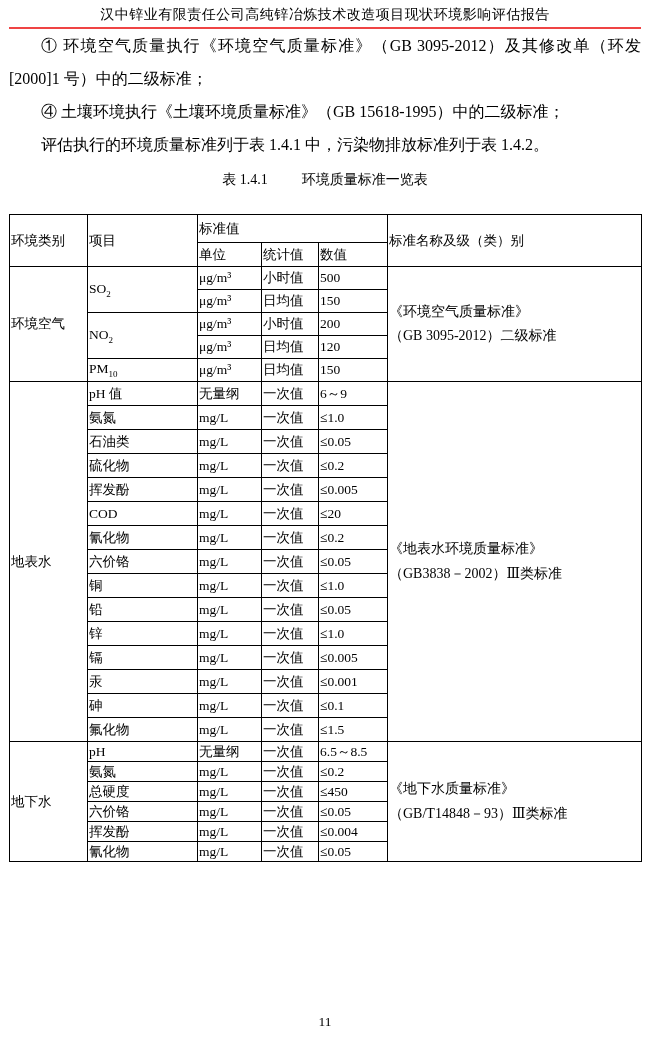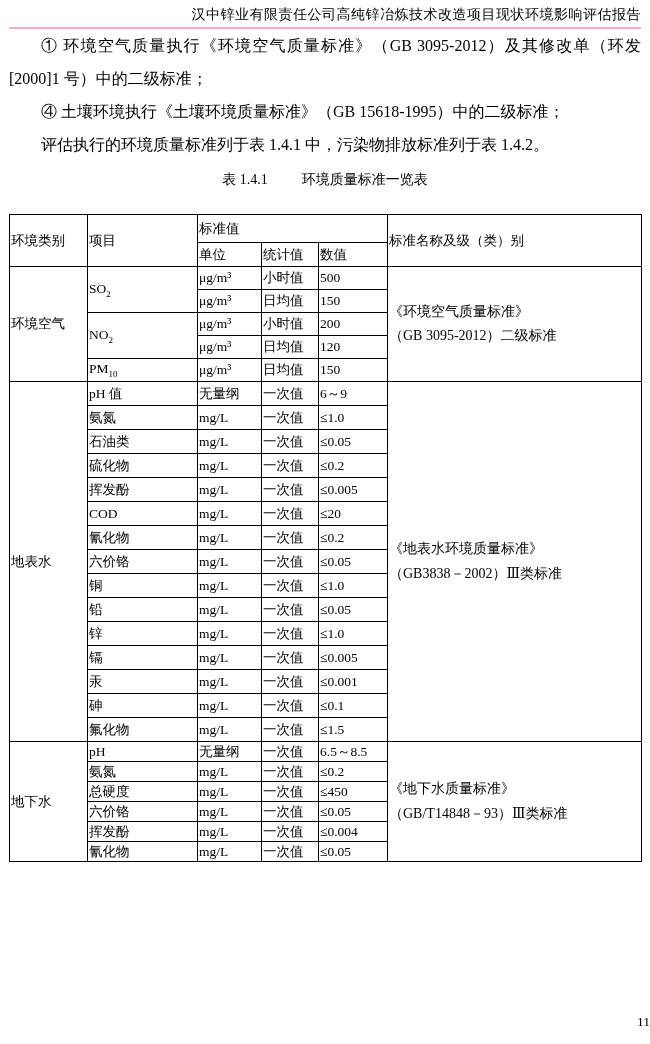--- a/index.html
+++ b/index.html
@@ -5,22 +5,22 @@
   * { margin:0; padding:0; box-sizing:border-box; }
   body {
     width:650px; height:1044px; position:relative;
     background:#ffffff; color:#000000;
     font-family:"Liberation Serif","DejaVu Serif",serif;
     overflow:hidden;
   }
   .page { padding:6px 9px 0 9px; }
 
   .doc-header {
-    text-align:right; font-size:14px; letter-spacing:0.5px;
-    padding-bottom:3px; border-bottom:2px solid #f9a8d4;
+    text-align:center; font-size:14px; letter-spacing:0.5px;
+    padding-bottom:3px; border-bottom:2px solid #ef4444;
   }
 
   .section-heading {
     margin-top:15px; font-size:16.5px; font-weight:bold;
   }
   .section-heading .sec-no { margin-right:14px; }
 
   .body-text { }
   .body-text p {
     font-size:16px; line-height:33px; text-align:justify;
@@ -43,21 +43,21 @@
   tr.hdr1 { height:28px; }
   tr.hdr2 { height:24px; }
   tr.sec0 { height:23px; }
   tr.sec1 { height:24px; }
   tr.sec2 { height:20px; }
   td.std-name { font-size:14px; line-height:1.75; }
   sub { font-size:9px; }
 
   .page-number {
     position:absolute; bottom:14px; left:0; right:0;
-    text-align:right; font-size:13.5px;
+    text-align:center; font-size:13.5px;
   }
 </style>
 </head>
 <body>
 
 <div class="page">
 
   <div class="doc-header">
     <span>汉中锌业有限责任公司高纯锌冶炼技术改造项目现状环境影响评估报告</span>
   </div>

